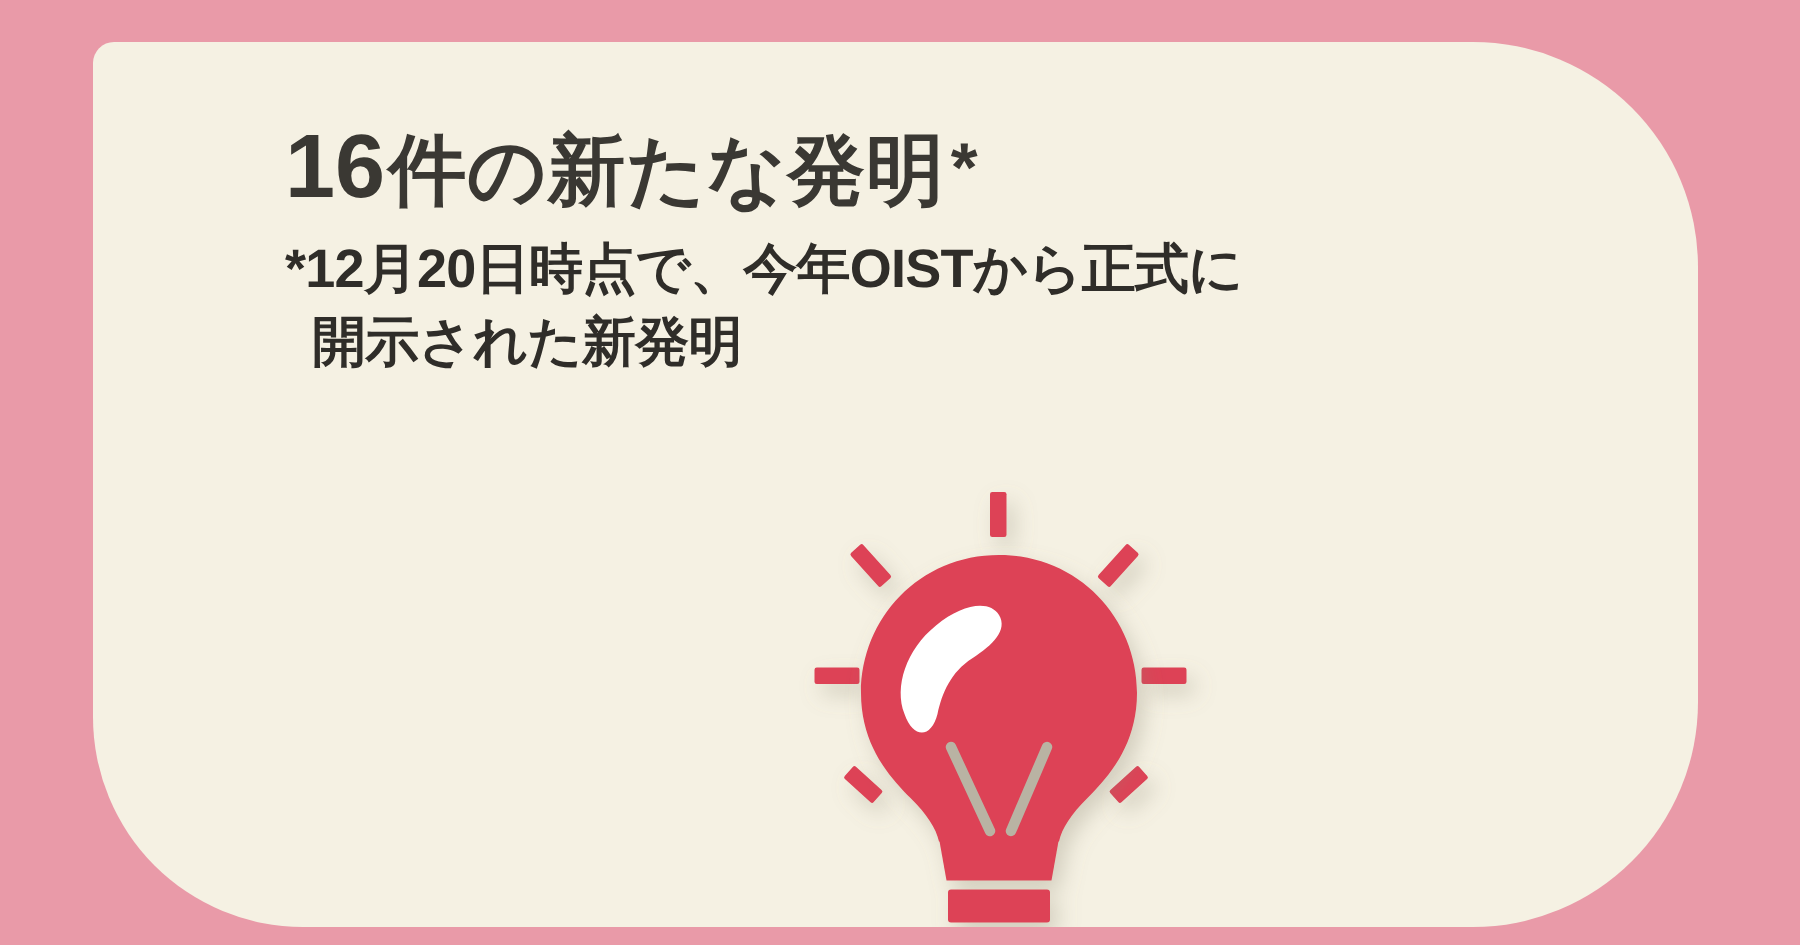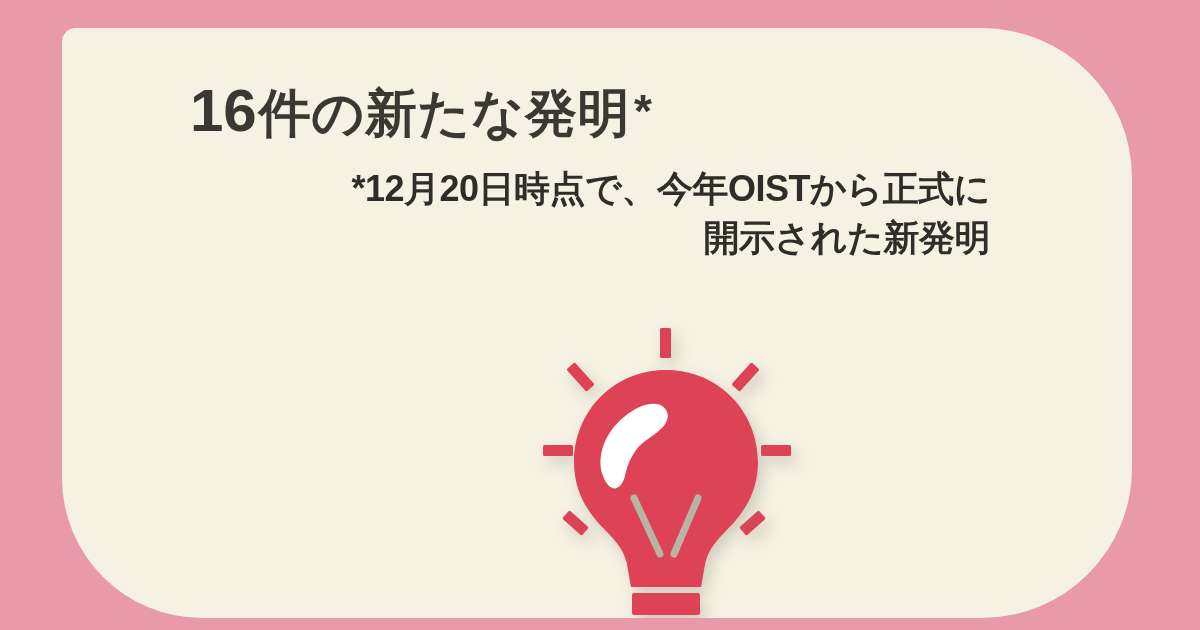--- a/index.html
+++ b/index.html
@@ -60,28 +60,27 @@
     margin-right: 2px;
     text-align: center;
   }
   #headline .star {
     font-size: 46px;
     vertical-align: 4px;
     margin-left: 4px;
   }
 
   #subtitle {
-    margin: 18px 0 0 0;
+    margin: 8px 0 0 0;
     color: #2f2d29;
     font-weight: bold;
     font-size: 36px;
     line-height: 1.45;
     letter-spacing: -0.5px;
     max-width: 800px;
-    text-align: right;
   }
   #subtitle .l2 {
     display: block;
     padding-left: 18px;
     font-family: Liberation Mono, monospace;
   }
 
   
   #bulb-wrap {
     position: absolute;

